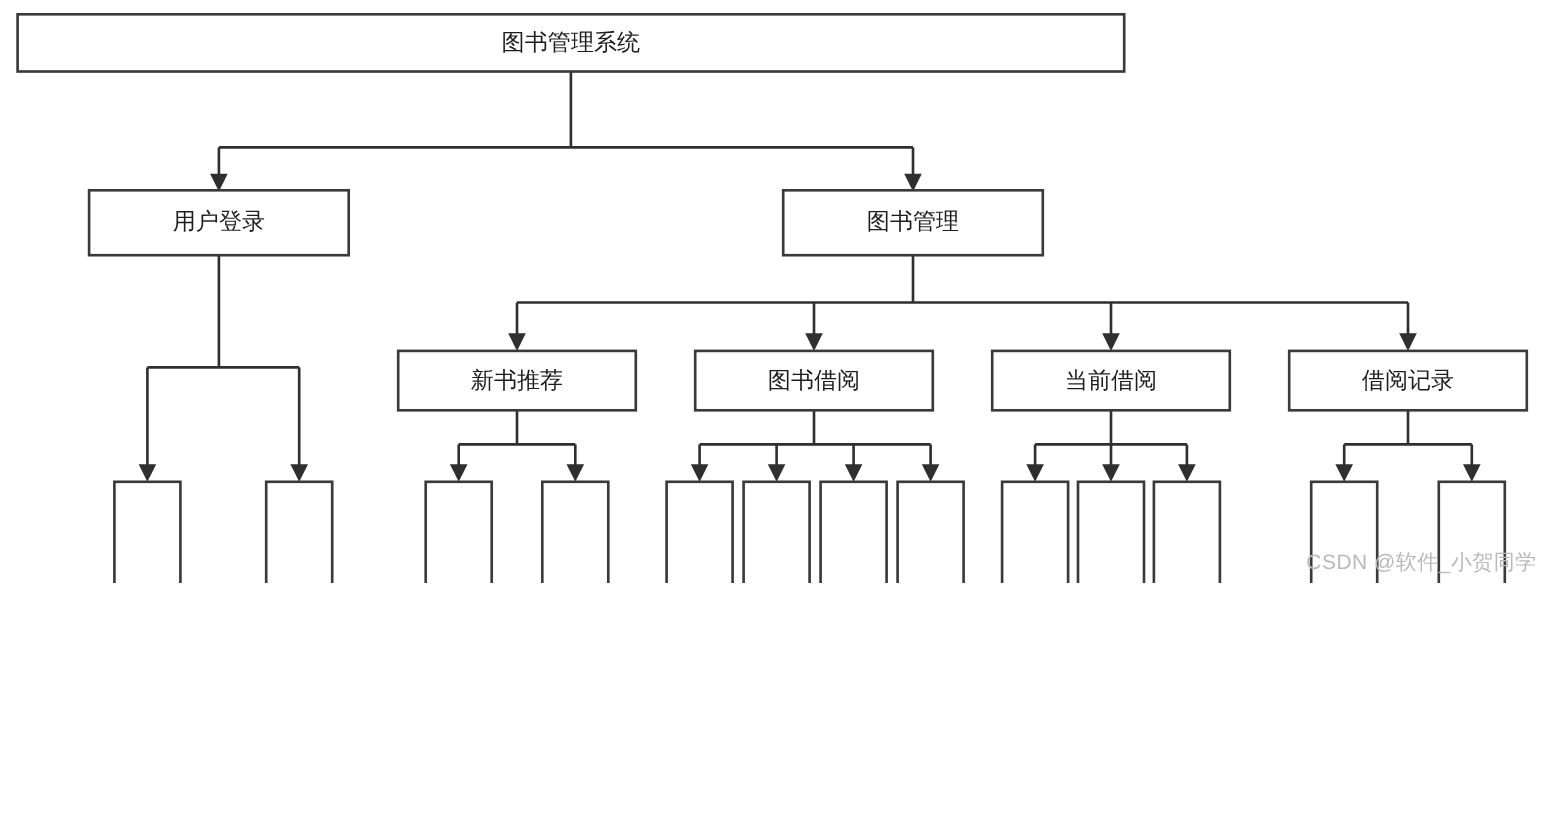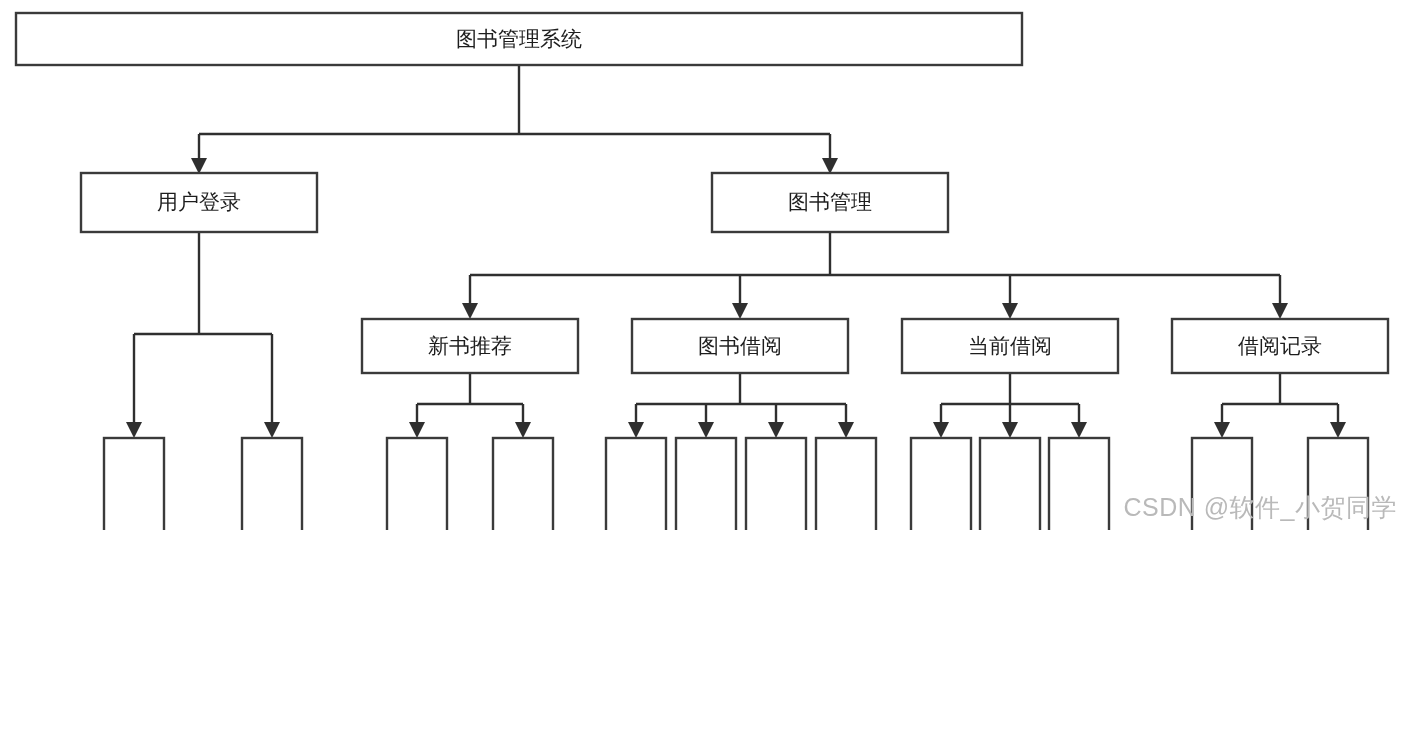--- a/index.html
+++ b/index.html
@@ -71,21 +71,21 @@
   .leaf-label.top {
     display: flex;
     align-items: flex-start;
     justify-content: center;
   }
   .watermark {
     position: absolute;
     right: 8px;
     bottom: 6px;
     font-family: "Liberation Sans", "DejaVu Sans", sans-serif;
-    font-size: 25px;
+    font-size: 19px;
     color: #b9b9b9;
     letter-spacing: 0.5px;
     user-select: none;
     white-space: nowrap;
   }
 </style>
 </head>
 <body>
 
 <div id="diagram-root">

